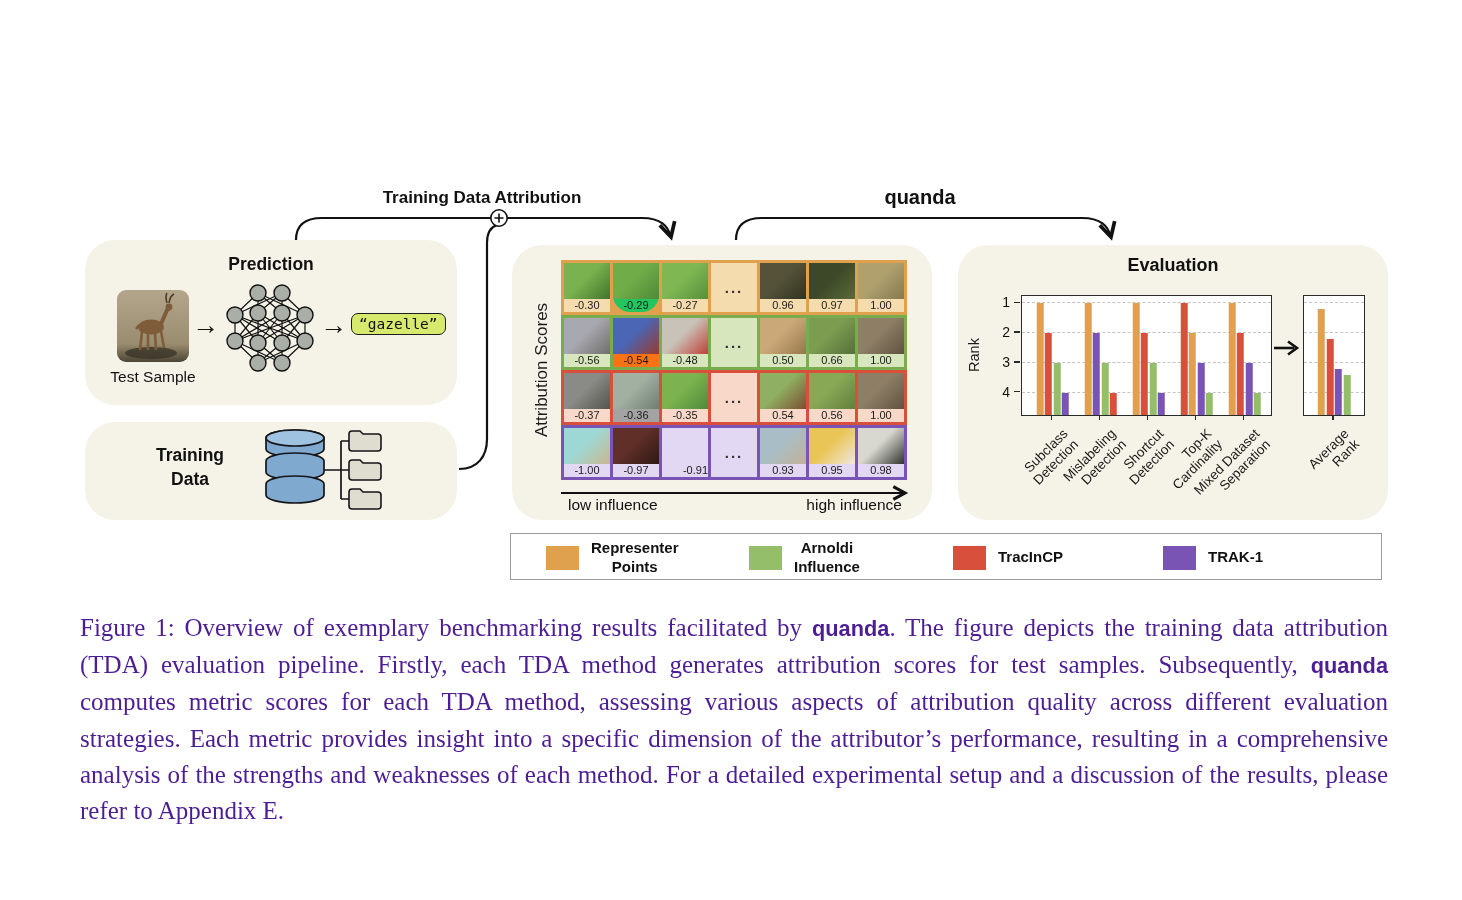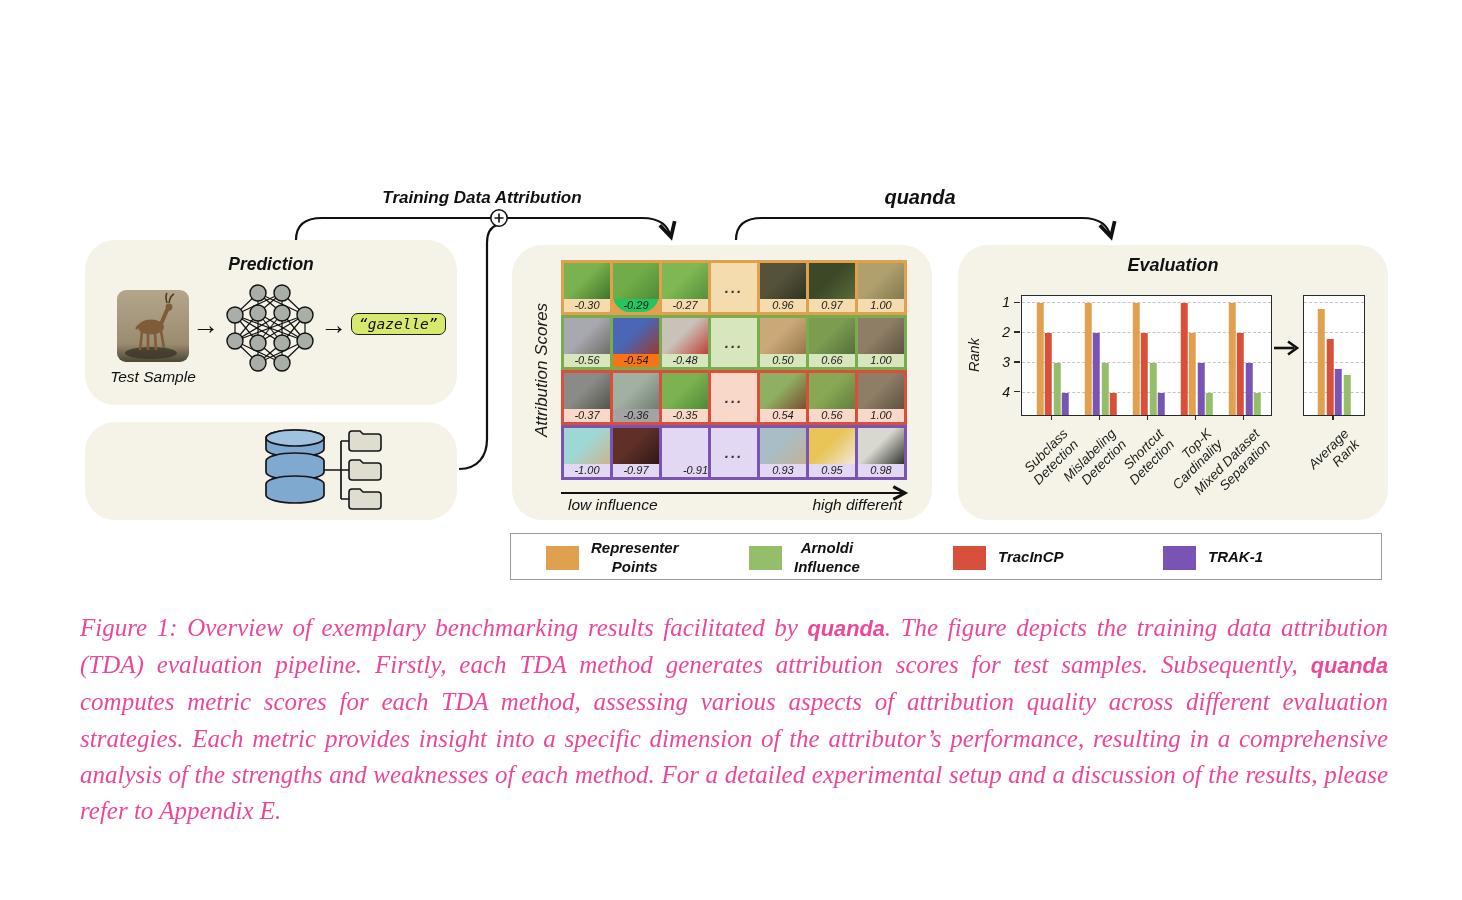--- a/index.html
+++ b/index.html
@@ -1,27 +1,27 @@
 <!DOCTYPE html>
 <html style="--panel-bg: #f5f3e7; --pill-bg: #d7ea6e;"><head>
 <meta charset="utf-8">
 <style>
   html,body{margin:0;padding:0;background:#fff;}
   #canvas{position:relative;width:1462px;height:900px;background:#fff;overflow:hidden;
-          font-family:"Liberation Sans",sans-serif;color:#111;font-style:italic;}
+          font-family:"Liberation Sans",sans-serif;color:#111;}
   .abs{position:absolute;}
   .panel{position:absolute;background:var(--panel-bg,#f5f3e7);border-radius:30px;}
   .panel-title{position:absolute;left:0;right:0;text-align:center;font-size:17.5px;font-weight:600;color:#111;}
   .flow-label{position:absolute;text-align:center;font-size:17px;font-weight:600;color:#111;}
   .flow-label.quanda{font-size:20px;font-weight:700;}
   .small-arrow{position:absolute;font-size:27px;line-height:1;color:#111;}
   .pill{position:absolute;background:var(--pill-bg,#d7ea6e);border:1.6px solid #1c1c1c;border-radius:7px;
         font-family:"DejaVu Sans Mono",monospace;font-size:14.5px;padding:2px 7px;color:#111;}
   .caption-text{position:absolute;font-family:"Liberation Serif",serif;font-size:25px;line-height:36.2px;
-        text-align:justify;color:#ec4899;margin:0;}
+        text-align:justify;color:#4c1d95;margin:0;}
   .caption-text b.q{font-family:"Liberation Sans",sans-serif;font-weight:700;font-size:0.87em;}
   
   #attr-grid{position:absolute;left:49px;top:15px;width:346px;}
   .grid-row{display:flex;gap:3px;height:55px;box-sizing:border-box;border:3px solid #000;}
   .grid-cell{flex:1;display:flex;flex-direction:column;min-width:0;}
   .thumb{flex:1;}
   .score{height:13px;font-size:11px;line-height:13px;text-align:center;color:#1a1a1a;}
   .cell-ellipsis{flex:1;display:flex;align-items:center;justify-content:center;
         font-weight:700;font-size:15px;letter-spacing:2px;color:#333;}
   .rot-label{position:absolute;transform:translate(-50%,-50%) rotate(-90deg);white-space:nowrap;color:#1a1a1a;}
@@ -138,20 +138,22 @@
         <circle cx="34" cy="81" r="8" fill="#a9aea6" stroke="#111" stroke-width="1.4"></circle>
         <circle cx="58" cy="81" r="8" fill="#a9aea6" stroke="#111" stroke-width="1.4"></circle>
       </svg>
 
     <span class="small-arrow" style="left:235px;top:72px;">→</span>
 
     <span class="pill" style="left:266px;top:73px;">“gazelle”</span>
   </div>
 
   <div class="panel" style="left:85px;top:422px;width:372px;height:98px;">
+    <div class="abs" style="left:40px;top:22px;width:130px;text-align:center;font-size:17.5px;font-weight:600;line-height:1.35;white-space:pre-line;">Training
+Data</div>
     <svg class="abs" style="left:178px;top:6px;" width="132" height="86" viewBox="0 0 132 86">
       <g>
         <path d="M3,10 a29,8 0 0,1 58,0 v11 a29,8 0 0,1 -58,0 z" fill="#7fa9ce" stroke="#15151a" stroke-width="1.7" transform="translate(0,0)"></path>
         <path d="M3,10 a29,8 0 0,1 58,0 v11 a29,8 0 0,1 -58,0 z" fill="#7fa9ce" stroke="#15151a" stroke-width="1.7" transform="translate(0,23)"></path>
         <path d="M3,10 a29,8 0 0,1 58,0 v11 a29,8 0 0,1 -58,0 z" fill="#7fa9ce" stroke="#15151a" stroke-width="1.7" transform="translate(0,46)"></path>
         <ellipse cx="32" cy="10" rx="29" ry="8" fill="#9fc2e0" stroke="#15151a" stroke-width="1.7"></ellipse>
       </g>
       <path d="M61,42 h17 M78,13 v58 M78,13 h8 M78,42 h8 M78,71 h8" stroke="#15151a" stroke-width="1.7" fill="none"></path>
       <g fill="#deddd0" stroke="#15151a" stroke-width="1.6">
         <path d="M86,6 q0,-3 3,-3 h8 l3,3 h15 q3,0 3,3 v11 q0,3 -3,3 h-26 q-3,0 -3,-3 z"></path>
@@ -278,21 +280,21 @@
           <div class="grid-cell" style="background: rgb(227, 216, 244);">
             <div class="thumb" style="background: linear-gradient(135deg, rgb(216, 216, 208) 0%, rgb(216, 216, 208) 45%, rgb(50, 50, 46) 100%);"></div>
             <div class="score">0.98</div>
           </div>
         </div>
       </div>
     <svg class="abs" style="left:45px;top:240px;" width="358" height="16" viewBox="0 0 358 16">
       <line x1="4" y1="8" x2="348" y2="8" stroke="#111" stroke-width="1.8" marker-end="url(#ah)"></line>
     </svg>
     <div class="axis-cap" style="left:56px;top:251px;">low influence</div>
-    <div class="axis-cap" style="left:240px;top:251px;width:150px;text-align:right;">high different</div>
+    <div class="axis-cap" style="left:240px;top:251px;width:150px;text-align:right;">high influence</div>
   </div>
 
   <div class="panel" style="left:958px;top:245px;width:430px;height:275px;">
     <div class="panel-title" style="top:10px;font-size:18px;">Evaluation</div>
     <div class="rot-label" style="left:16px;top:110px;font-size:14.5px;">Rank</div>
     <div id="eval-ticks" class="abs" style="left:0;top:0;width:430px;height:275px;">
         <div class="ytick-label" style="left: 26px; top: 49.4375px;">1</div>
         <div class="ytick-mark" style="left: 56px; top: 56.6375px;"></div>
         <div class="ytick-label" style="left: 26px; top: 79.1875px;">2</div>
         <div class="ytick-mark" style="left: 56px; top: 86.3875px;"></div>

